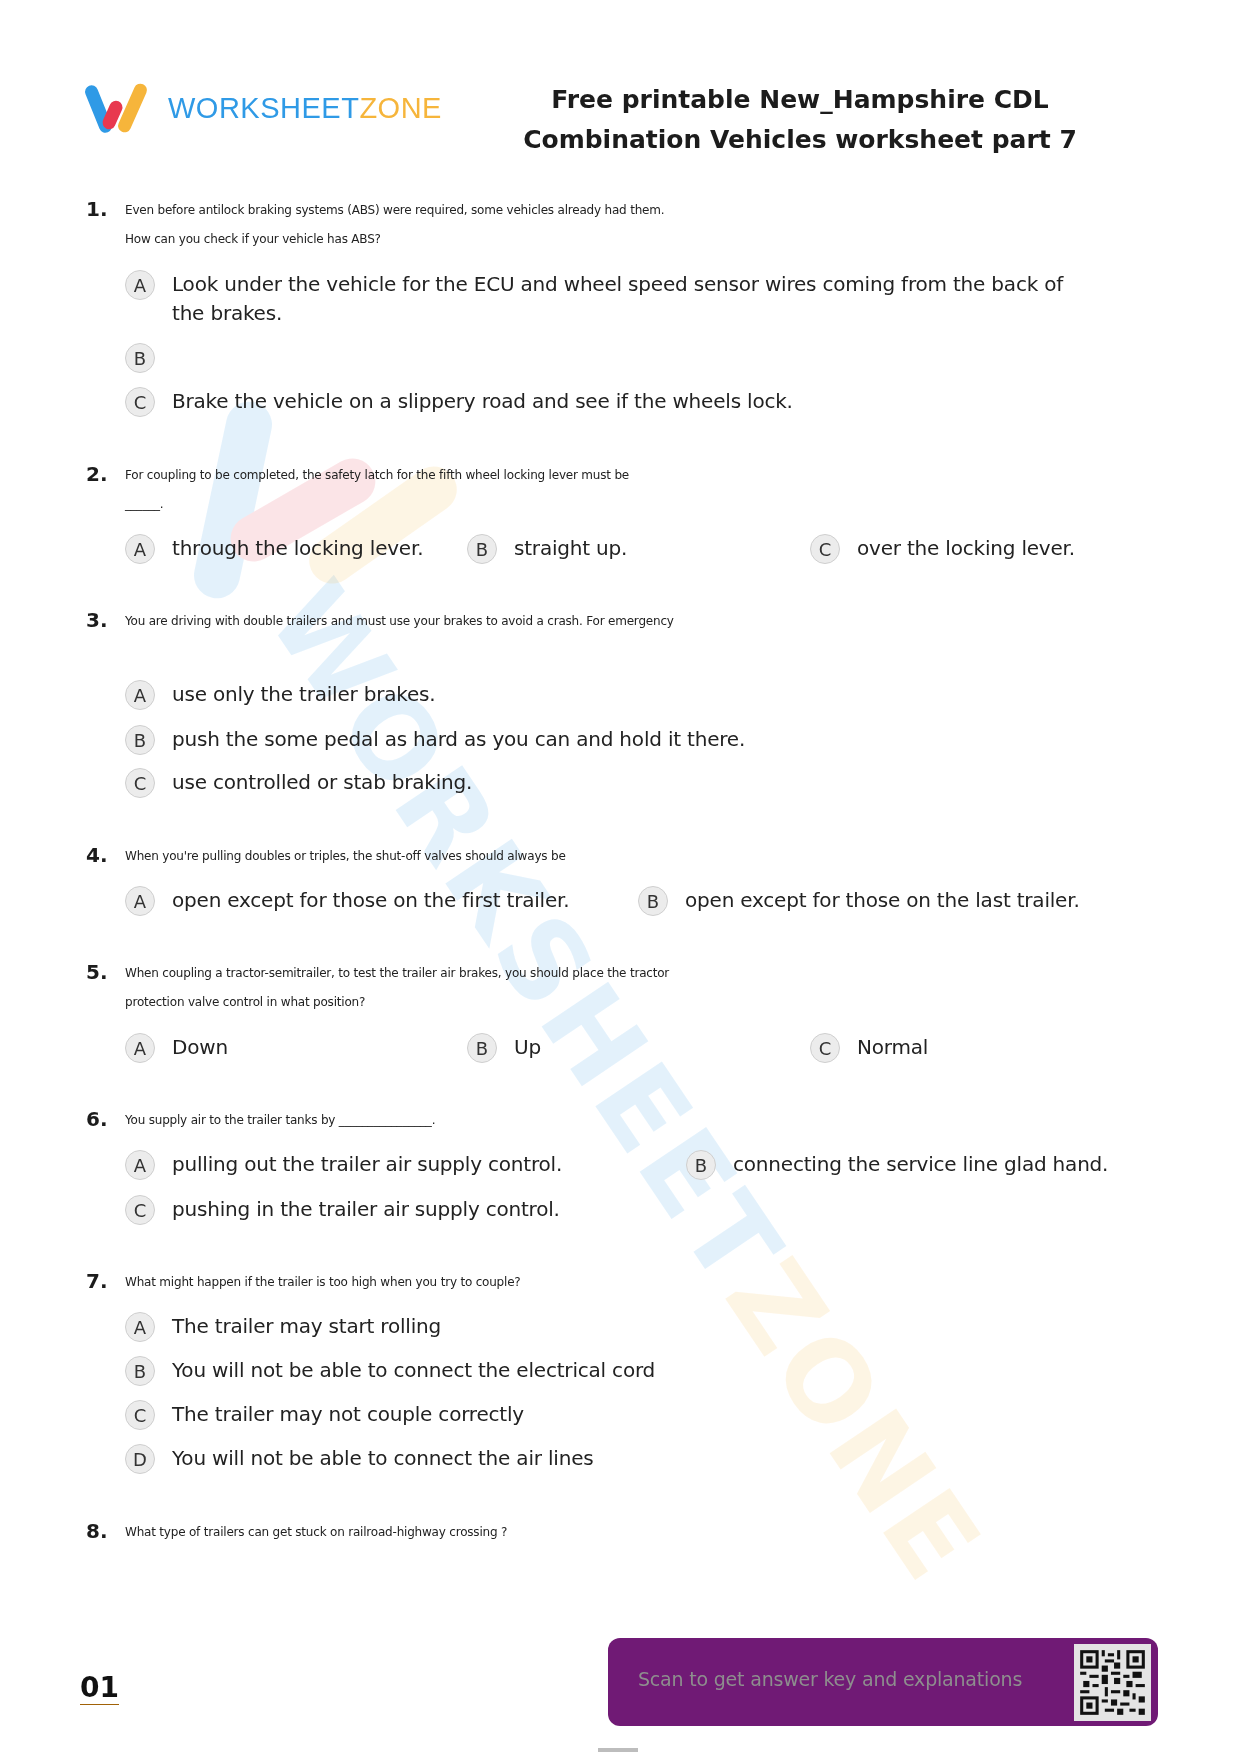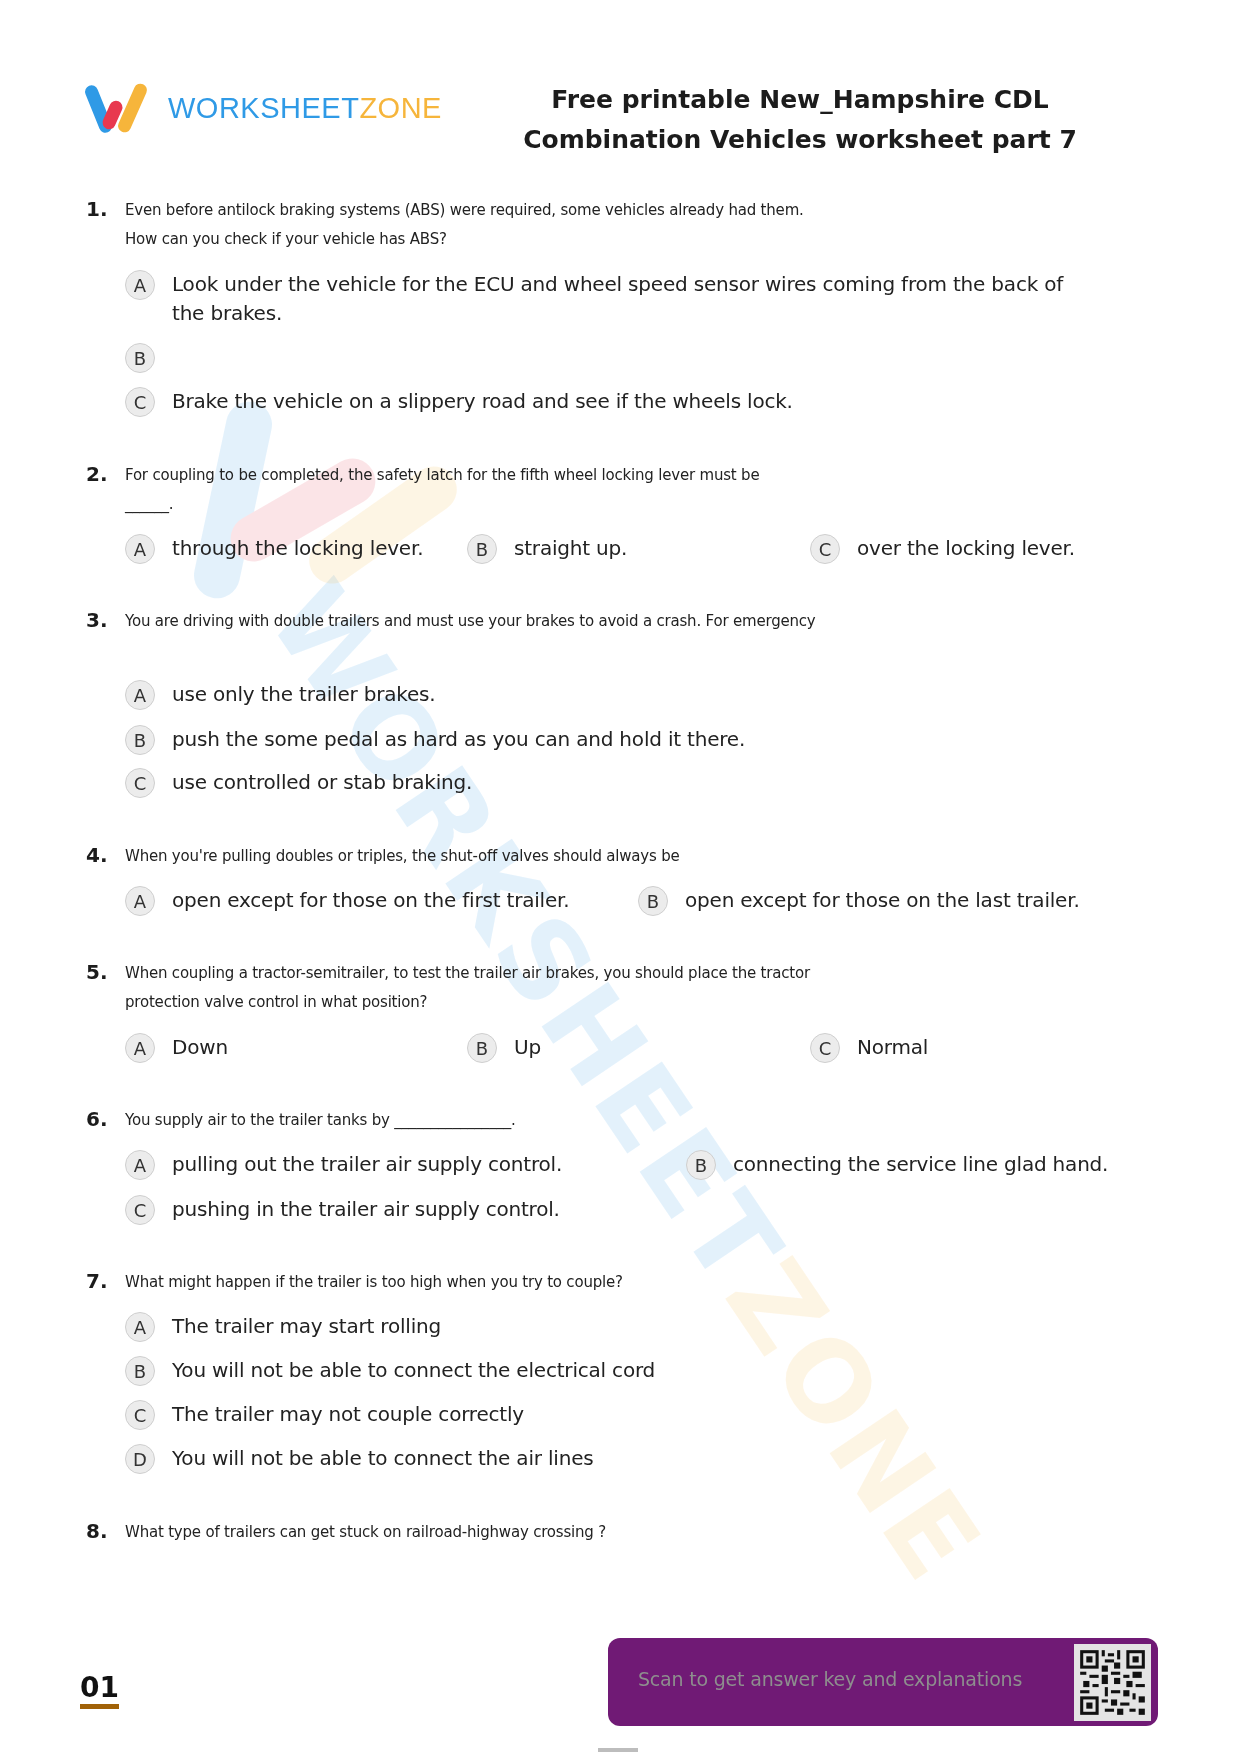--- a/index.html
+++ b/index.html
@@ -14,33 +14,33 @@
   .logo-mark { width: 68px; height: 52px; position: relative; }
   .bar { position: absolute; width: 13px; border-radius: 7px; }
   .logo-text { font-family: "Liberation Sans", sans-serif; font-size: 29px; letter-spacing: 0.5px; margin-left: 16px; font-weight: 400; }
   .logo-text .w { color: #2f9ae6; }
   .logo-text .z { color: #f6b53b; }
   
   .title { left: 520px; width: 560px; top: 80px; text-align: center; font-weight: bold;
     font-size: 25px; line-height: 40px; color: #1c1c1c; font-family: "DejaVu Sans", sans-serif; }
   
   .qnum { font-weight: bold; font-size: 20px; left: 86px; color: #1c1c1c; }
-  .qtext { left: 125px; width: 1040px; font-size: 15px; line-height: 29px; color: #222; letter-spacing: -0.2px; }
+  .qtext { left: 125px; width: 1040px; font-size: 12px; line-height: 29px; color: #222; letter-spacing: -0.2px; }
   .opt { display: flex; align-items: flex-start; }
   .circle { width: 30px; height: 30px; border-radius: 50%; background: #ececec; border: 1px solid #cfcfcf;
     box-sizing: border-box; font-size: 18px; display: flex; align-items: center; justify-content: center; color: #333; flex: 0 0 30px; }
   .otext { margin-left: 17px; font-size: 20px; line-height: 29px; color: #222; letter-spacing: -0.2px; }
   
   .wm { pointer-events: none; }
   .wm-text { left: 350px; top: 560px; transform: rotate(56deg); transform-origin: left top;
     font-size: 110px; font-weight: bold; letter-spacing: 4px; white-space: nowrap; opacity: 0.13; font-family: "DejaVu Sans", sans-serif; }
   .wm-text .w { color: #2f9ae6; }
   .wm-text .z { color: #f6b53b; }
   
-  .pagenum { left: 80px; top: 1672px; font-size: 28px; font-weight: bold; color: #111; border-bottom: 5px solid #a16207; line-height: 32px; }
+  .pagenum { left: 80px; top: 1672px; font-size: 28px; font-weight: bold; color: #111; border-bottom: 1px solid #a16207; line-height: 32px; }
   .footer-box { left: 608px; top: 1638px; width: 550px; height: 88px; background: #701a75; border-radius: 12px; }
   .footer-text { left: 30px; top: 30px; font-size: 19px; color: #8e8e8e; letter-spacing: -0.2px; }
   .qr { left: 466px; top: 6px; width: 77px; height: 77px; background: #e4e4e4; }
   .handle { left: 598px; top: 1748px; width: 40px; height: 4px; background: #bdbdbd; }
 </style>
 </head>
 <body>
 
 <div class="abs wm wm-text"><span class="w">WORKSHEET</span><span class="z">ZONE</span></div>
 <div class="abs wm" style="left:190px;top:400px;width:260px;height:200px;opacity:0.13;">

